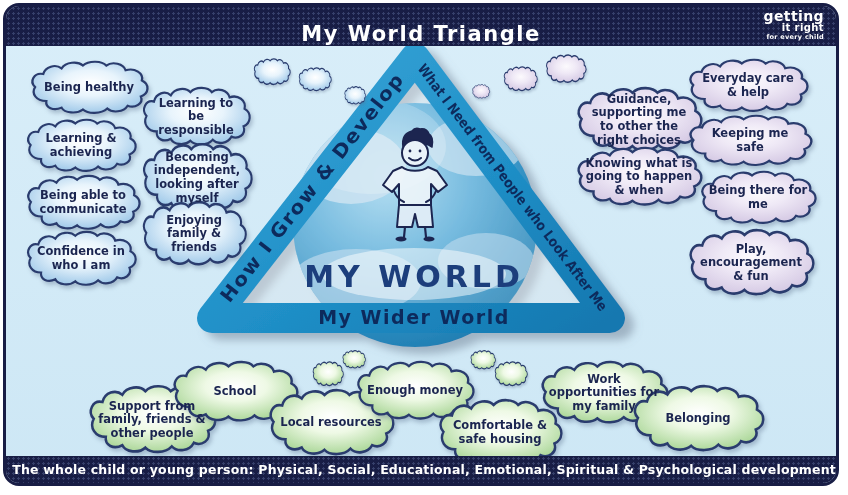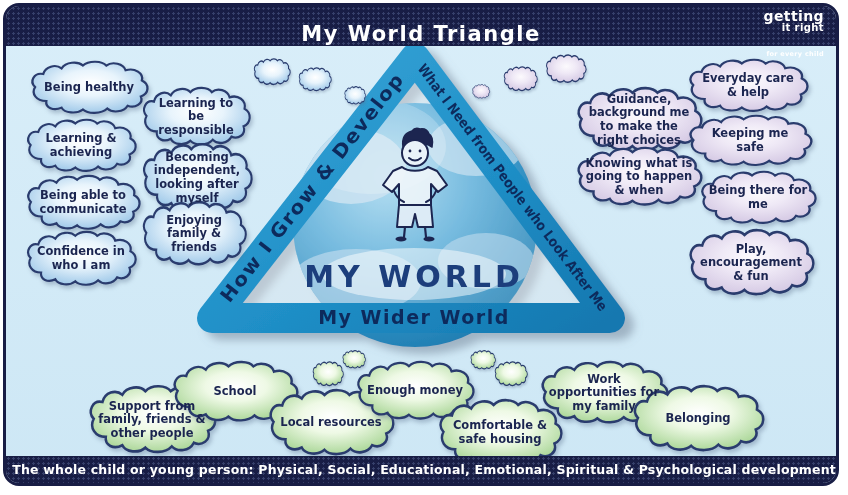--- a/index.html
+++ b/index.html
@@ -25,21 +25,21 @@
   .page-title{
     position:absolute;left:50%;top:0;transform:translateX(-50%);
     line-height:40px;color:#ffffff;font-size:21px;font-weight:bold;
     letter-spacing:1.5px;white-space:nowrap;margin-top:8px;
   }
   .logo{
     position:absolute;right:12px;top:3px;text-align:right;color:#ffffff;line-height:1.02;
   }
   .logo .l1{font-size:14px;font-weight:bold;letter-spacing:.4px;}
   .logo .l2{font-size:10px;font-weight:bold;letter-spacing:.4px;}
-  .logo .tag{font-size:6.5px;font-weight:bold;margin-top:18px;letter-spacing:.3px;}
+  .logo .tag{font-size:6.5px;font-weight:bold;margin-top:1px;letter-spacing:.3px;}
   .footer-text{
     position:absolute;left:0;right:0;bottom:0;height:27px;line-height:27px;
     text-align:right;color:#ffffff;font-size:12.5px;font-weight:bold;letter-spacing:.2px;
     white-space:nowrap;
   }
   
   .stage{position:absolute;left:0;top:0;width:836px;height:483px;pointer-events:none;}
   .tri-side-text{font-weight:bold;fill:#0d2a5c;}
   
   .cloud{
@@ -220,21 +220,21 @@
   <div class="cloud" style="left:680px;top:52px;width:124px;height:56px">
     <svg viewBox="0 0 240 120" preserveAspectRatio="none">
         <use href="#cloudShape" fill="url(#gPink)" stroke="#2a3c6e" stroke-width="4.5"></use>
       </svg>
     <span>Everyday care &amp; help</span>
   </div>
   <div class="cloud" style="left:568px;top:80px;width:130px;height:68px">
     <svg viewBox="0 0 240 120" preserveAspectRatio="none">
         <use href="#cloudShape" fill="url(#gPink)" stroke="#2a3c6e" stroke-width="4.5"></use>
       </svg>
-    <span>Guidance, background me to make the right choices</span>
+    <span>Guidance, supporting me to other the right choices</span>
   </div>
   <div class="cloud" style="left:680px;top:108px;width:128px;height:54px">
     <svg viewBox="0 0 240 120" preserveAspectRatio="none">
         <use href="#cloudShape" fill="url(#gPink)" stroke="#2a3c6e" stroke-width="4.5"></use>
       </svg>
     <span>Keeping me safe</span>
   </div>
   <div class="cloud" style="left:568px;top:140px;width:130px;height:62px">
     <svg viewBox="0 0 240 120" preserveAspectRatio="none">
         <use href="#cloudShape" fill="url(#gPink)" stroke="#2a3c6e" stroke-width="4.5"></use>

